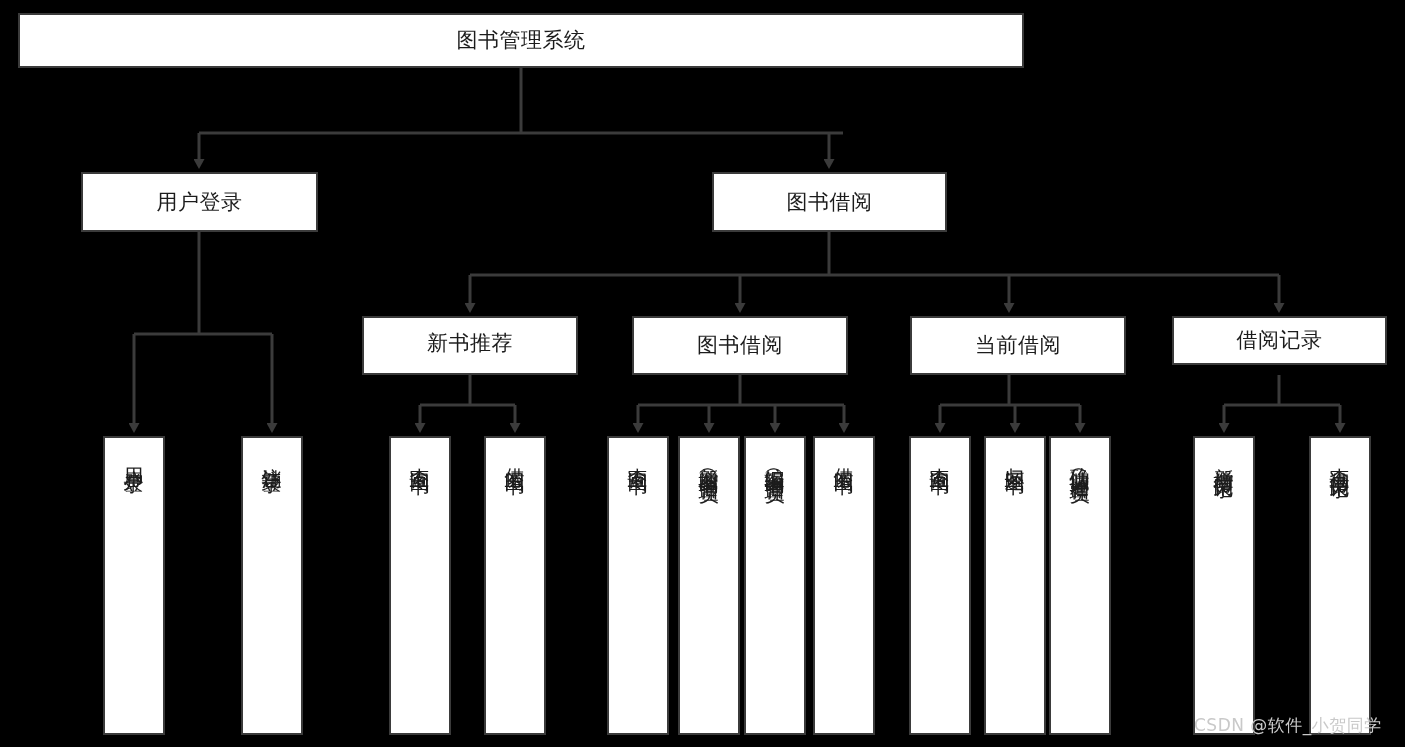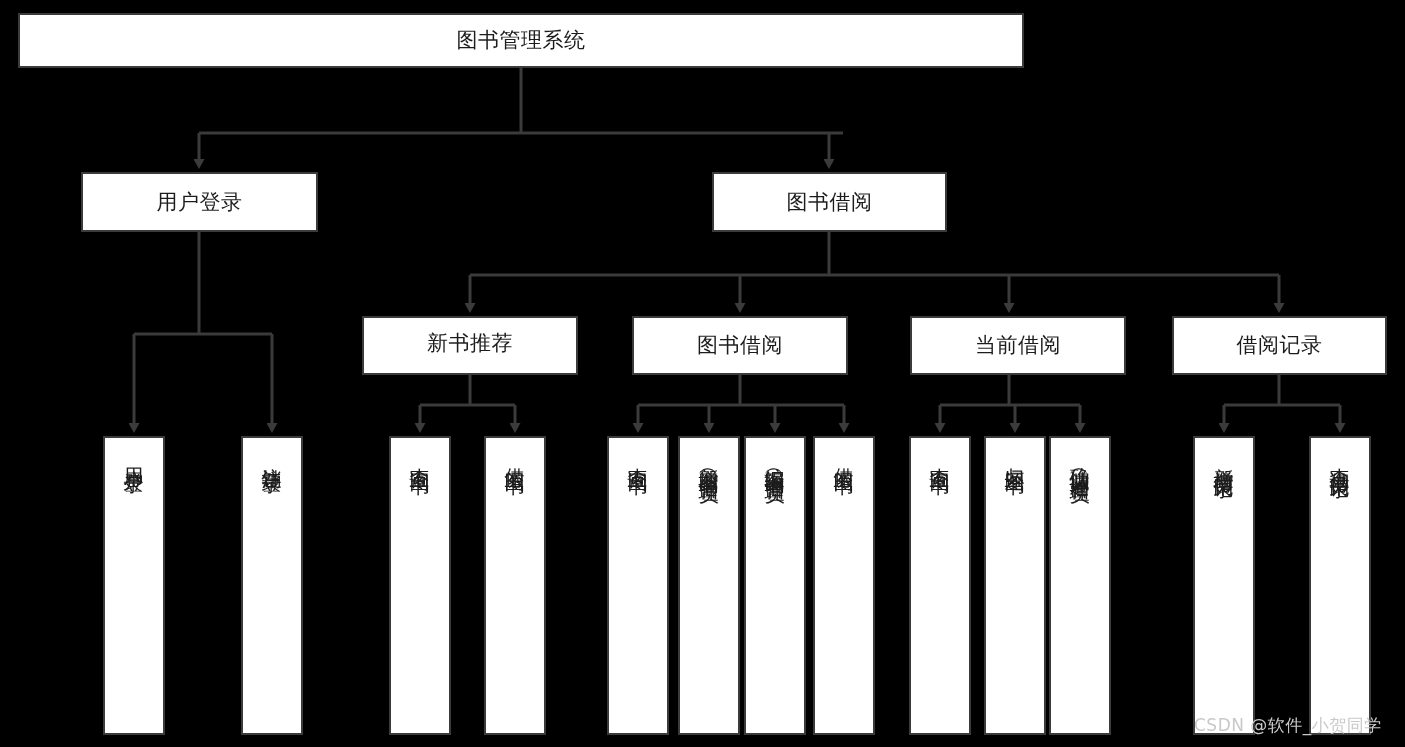--- a/index.html
+++ b/index.html
@@ -133,21 +133,21 @@
 
   <div class="node" style="left:362px; top:316px; width:216px; height:59px;font-family:Liberation Mono, monospace;">
     <span class="node-label">新书推荐</span>
   </div>
   <div class="node" style="left:632px; top:316px; width:216px; height:59px;">
     <span class="node-label">图书借阅</span>
   </div>
   <div class="node" style="left:902px; top:316px; width:216px; height:59px;margin-left:8px;">
     <span class="node-label">当前借阅</span>
   </div>
-  <div class="node" style="left:1172px; top:316px; width:215px; height:59px;">
+  <div class="node" style="left:1172px; top:316px; width:215px; height:49px;">
     <span class="node-label">借阅记录</span>
   </div>
 
   <div class="node vertical" style="left:103px; top:436px; width:62px; height:299px;">
     <span class="node-label">用户登录</span>
   </div>
   <div class="node vertical" style="left:241px; top:436px; width:62px; height:299px;">
     <span class="node-label">注销登录</span>
   </div>
 

